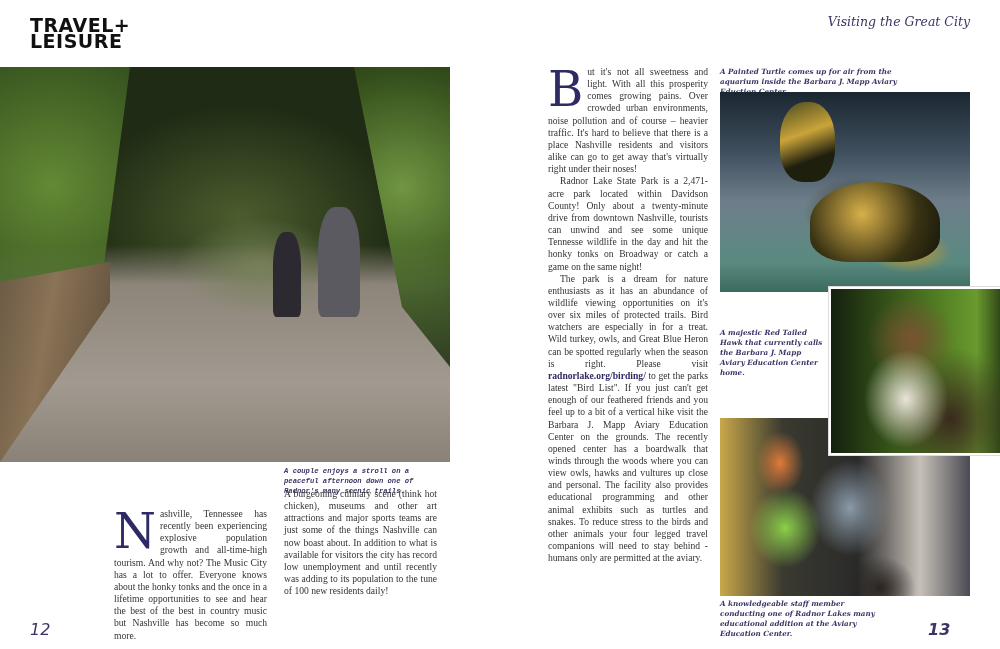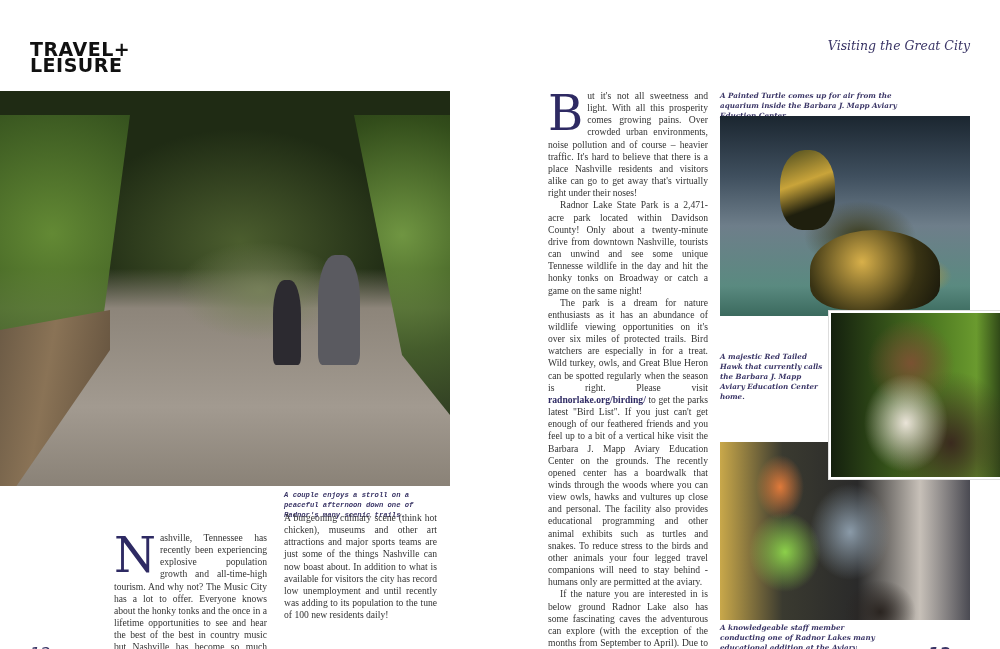--- a/index.html
+++ b/index.html
@@ -1,20 +1,20 @@
 <!DOCTYPE html>
 <html><head>
 <meta charset="utf-8">
 <style>
   html, body { margin: 0; padding: 0; }
   body {
     width: 1000px; height: 649px; background: #ffffff; position: relative; overflow: hidden;
     font-family: "DejaVu Serif", serif; color: #2a2a2a;
   }
-  .abs { position: absolute; margin-top: 24px; }
+  .abs { position: absolute; }
   .logo {
     left: 30px; top: 17px; font-family: "DejaVu Sans", sans-serif; font-weight: bold;
     font-size: 19px; line-height: 16px; letter-spacing: 0.5px; color: #111;
   }
   .running-head {
     right: 30px; top: 14px; font-family: "DejaVu Serif", serif; font-style: italic;
     font-size: 12.5px; color: #3a3566;
   }
   .page-num {
     font-family: "DejaVu Sans", sans-serif; font-style: italic; font-size: 16px; color: #3a3566;
@@ -120,21 +120,20 @@
 <div class="abs body-col" style="left:284px; top:488px; width:153px;">
   <p class="first"><span>A burgeoning culinary scene (think hot chicken), museums and other art attractions and major sports teams are just some of the things Nashville can now boast about. In addition to what is available for visitors the city has record low unemployment and until recently was adding to its population to the tune of 100 new residents daily!</span></p>
 </div>
 
 <div class="abs page-num" style="left:30px;">12</div>
 
 <div class="abs body-col" style="left:548px; top:66px; width:160px;">
   <p class="first"><span class="dropcap">B</span><span>ut it's not all sweetness and light. With all this prosperity comes growing pains. Over crowded urban environments, noise pollution and of course – heavier traffic. It's hard to believe that there is a place Nashville residents and visitors alike can go to get away that's virtually right under their noses!</span></p>
   <p>Radnor Lake State Park is a 2,471-acre park located within Davidson County! Only about a twenty-minute drive from downtown Nashville, tourists can unwind and see some unique Tennesse wildlife in the day and hit the honky tonks on Broadway or catch a game on the same night!</p>
   <p><span>The park is a dream for nature enthusiasts as it has an abundance of wildlife viewing opportunities on it's over six miles of protected trails. Bird watchers are especially in for a treat. Wild turkey, owls, and Great Blue Heron can be spotted regularly when the season is right. Please visit </span><span class="link">radnorlake.org/birding/</span><span> to get the parks latest "Bird List". If you just can't get enough of our feathered friends and you feel up to a bit of a vertical hike visit the Barbara J. Mapp Aviary Education Center on the grounds. The recently opened center has a boardwalk that winds through the woods where you can view owls, hawks and vultures up close and personal. The facility also provides educational programming and other animal exhibits such as turtles and snakes. To reduce stress to the birds and other animals your four legged travel companions will need to stay behind - humans only are permitted at the aviary.</span></p>
-  <p>If the nature you are interested in is below ground Radnor Lake also has some fascinating caves the adventurous can explore (with the exception of the months from September to April). Due to safety concerns park staff recommend that you</p>
 
 </div>
 
 <div class="abs caption" style="left:720px; top:67px; width:200px;">A Painted Turtle comes up for air from the aquarium inside the Barbara J. Mapp Aviary Eduction Center.</div>
 <div class="abs photo turtle">
   <div class="abs head"></div>
   <div class="abs shell"></div>
 </div>
 
 <div class="abs caption" style="left:720px; top:328px; width:105px;">A  majestic Red Tailed Hawk that currently calls the Barbara J. Mapp Aviary Education Center home.</div>

